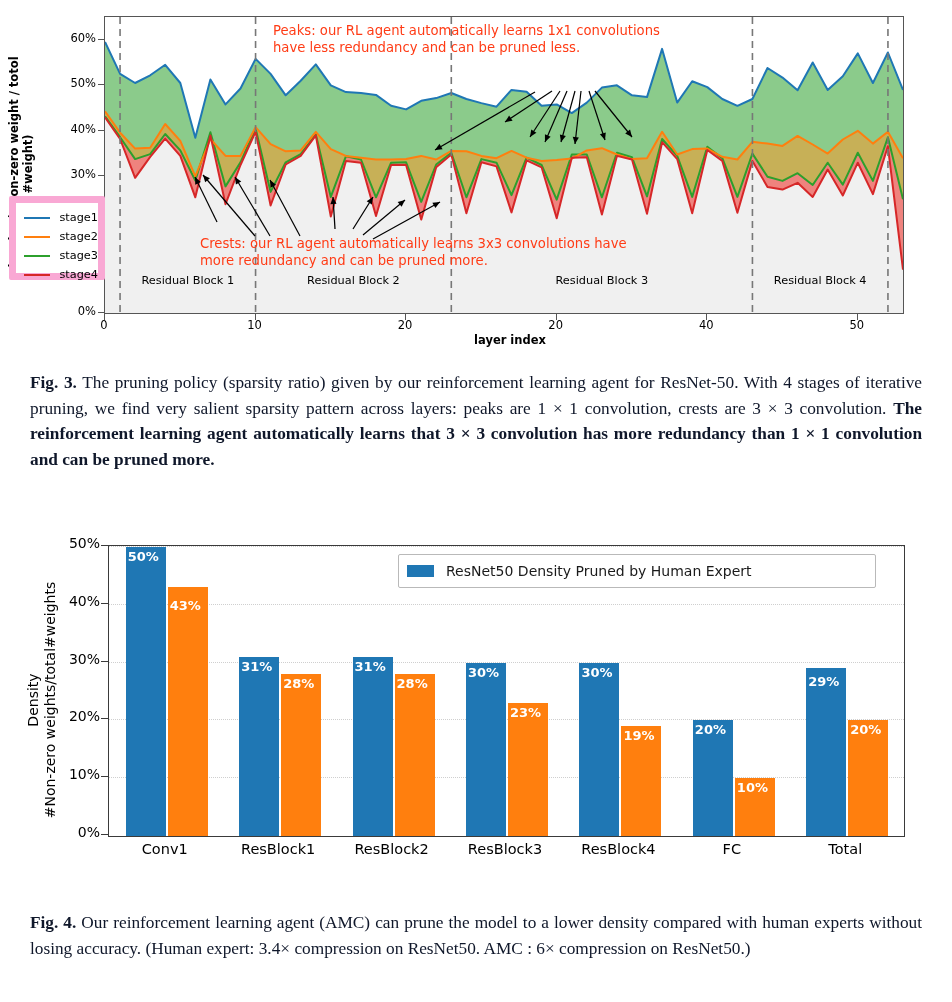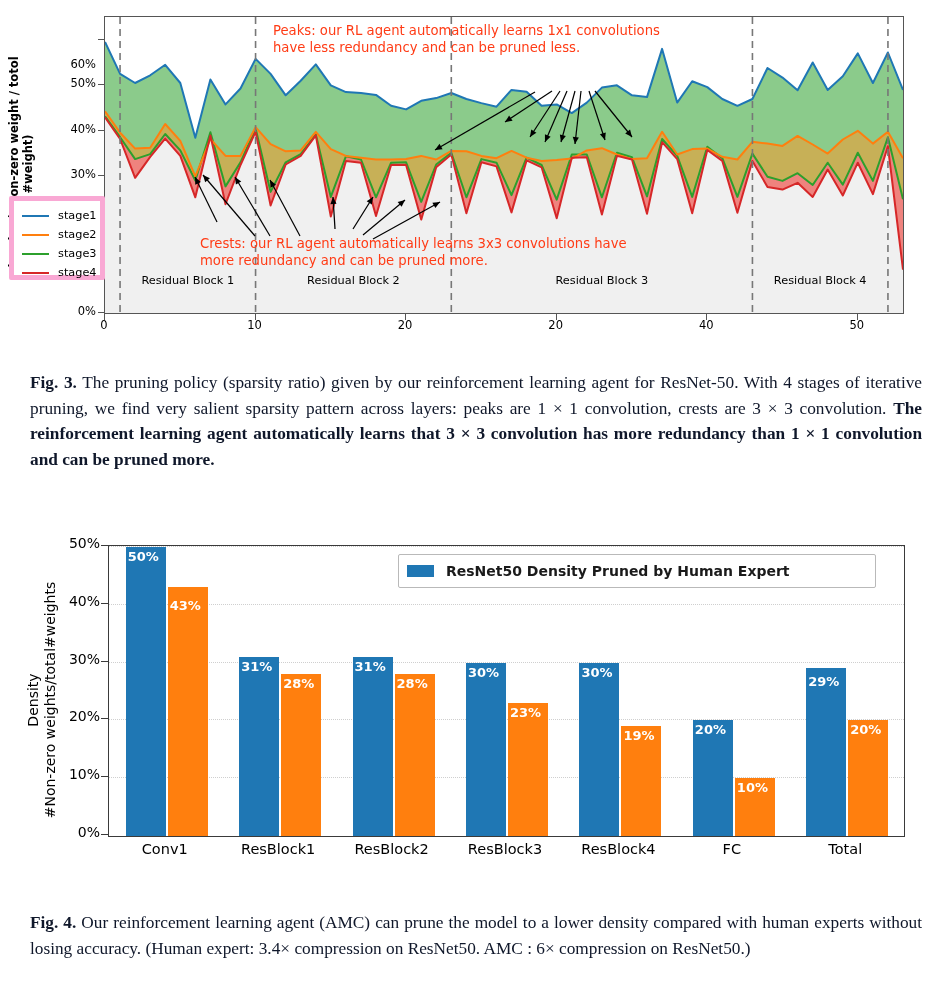--- a/index.html
+++ b/index.html
@@ -48,21 +48,21 @@
     font-family:"DejaVu Sans","Liberation Sans",sans-serif;
     font-size:13.2px;line-height:16.5px;white-space:pre;
   }
   .f3-blocklabel{
     position:absolute;color:#000;
     font-family:"DejaVu Sans","Liberation Sans",sans-serif;
     font-size:11.3px;text-align:center;white-space:nowrap;
   }
   #f3-legend{
     position:absolute;left:9px;top:196px;width:96px;height:84px;
-    background:#fff;border:5px solid #f9a8d4;border-radius:2px;
+    background:#fff;border:7px solid #f9a8d4;border-radius:2px;
     box-sizing:border-box;padding:5px 0 0 0;z-index:6;
   }
   .f3-legrow{height:19px;display:flex;align-items:center;}
   .f3-legline{width:27px;height:0;border-top:2.2px solid #000;margin-left:8px;}
   .f3-legtext{
     margin-left:9px;font-family:"DejaVu Sans","Liberation Sans",sans-serif;
     font-size:11.3px;color:#000;
   }
 
   
@@ -94,46 +94,47 @@
   }
   #f4-legend{
     position:absolute;left:289px;top:8px;width:478px;
     background:#fff;border:1px solid #b9b9b9;border-radius:2px;
     box-sizing:border-box;padding:6px 8px;z-index:5;
   }
   .f4-legrow{height:20px;display:flex;align-items:center;}
   .f4-legswatch{width:27px;height:12px;}
   .f4-legtext{
     margin-left:12px;font-family:"DejaVu Sans","Liberation Sans",sans-serif;
-    font-size:14px;color:#1a1a1a;white-space:nowrap;font-weight:bold;
+    font-size:14px;color:#1a1a1a;white-space:nowrap;
   }
   #cap3{top:370px;}
   #cap4{top:910px;}
 </style>
 </head>
 <body>
 
 <div class="fig" id="fig3">
 
   <div id="f3-ylabel">density (#non-zero weight / totol #weight)</div>
+  <div id="f3-xlabel">layer index</div>
 
   <div id="f3-yticks">
       <div class="f3-ytick" style="left: 50px; top: 304px;">0%</div>
       <div style="position: absolute; left: 98px; width: 6px; height: 0px; border-top: 1.2px solid rgb(85, 85, 85); top: 312px;"></div>
       <div class="f3-ytick" style="left: 50px; top: 258.462px;">10%</div>
       <div style="position: absolute; left: 98px; width: 6px; height: 0px; border-top: 1.2px solid rgb(85, 85, 85); top: 266.462px;"></div>
       <div class="f3-ytick" style="left: 50px; top: 212.923px;">20%</div>
       <div style="position: absolute; left: 98px; width: 6px; height: 0px; border-top: 1.2px solid rgb(85, 85, 85); top: 220.923px;"></div>
       <div class="f3-ytick" style="left: 50px; top: 167.385px;">30%</div>
       <div style="position: absolute; left: 98px; width: 6px; height: 0px; border-top: 1.2px solid rgb(85, 85, 85); top: 175.385px;"></div>
       <div class="f3-ytick" style="left: 50px; top: 121.846px;">40%</div>
       <div style="position: absolute; left: 98px; width: 6px; height: 0px; border-top: 1.2px solid rgb(85, 85, 85); top: 129.846px;"></div>
       <div class="f3-ytick" style="left: 50px; top: 76.3077px;">50%</div>
       <div style="position: absolute; left: 98px; width: 6px; height: 0px; border-top: 1.2px solid rgb(85, 85, 85); top: 84.3077px;"></div>
-      <div class="f3-ytick" style="left: 50px; top: 30.7692px; margin-top: 26px;">60%</div>
+      <div class="f3-ytick" style="left: 50px; top: 30.7692px;">60%</div>
       <div style="position: absolute; left: 98px; width: 6px; height: 0px; border-top: 1.2px solid rgb(85, 85, 85); top: 38.7692px;"></div>
     </div>
   <div id="f3-xticks">
       <div class="f3-xtick" style="left: 84px; top: 318px;">0</div>
       <div style="position: absolute; top: 314px; height: 6px; width: 0px; border-left: 1.2px solid rgb(85, 85, 85); left: 104px;"></div>
       <div class="f3-xtick" style="left: 234.566px; top: 318px;">10</div>
       <div style="position: absolute; top: 314px; height: 6px; width: 0px; border-left: 1.2px solid rgb(85, 85, 85); left: 254.566px;"></div>
       <div class="f3-xtick" style="left: 385.132px; top: 318px;">20</div>
       <div style="position: absolute; top: 314px; height: 6px; width: 0px; border-left: 1.2px solid rgb(85, 85, 85); left: 405.132px;"></div>
       <div class="f3-xtick" style="left: 535.698px; top: 318px;">20</div>

